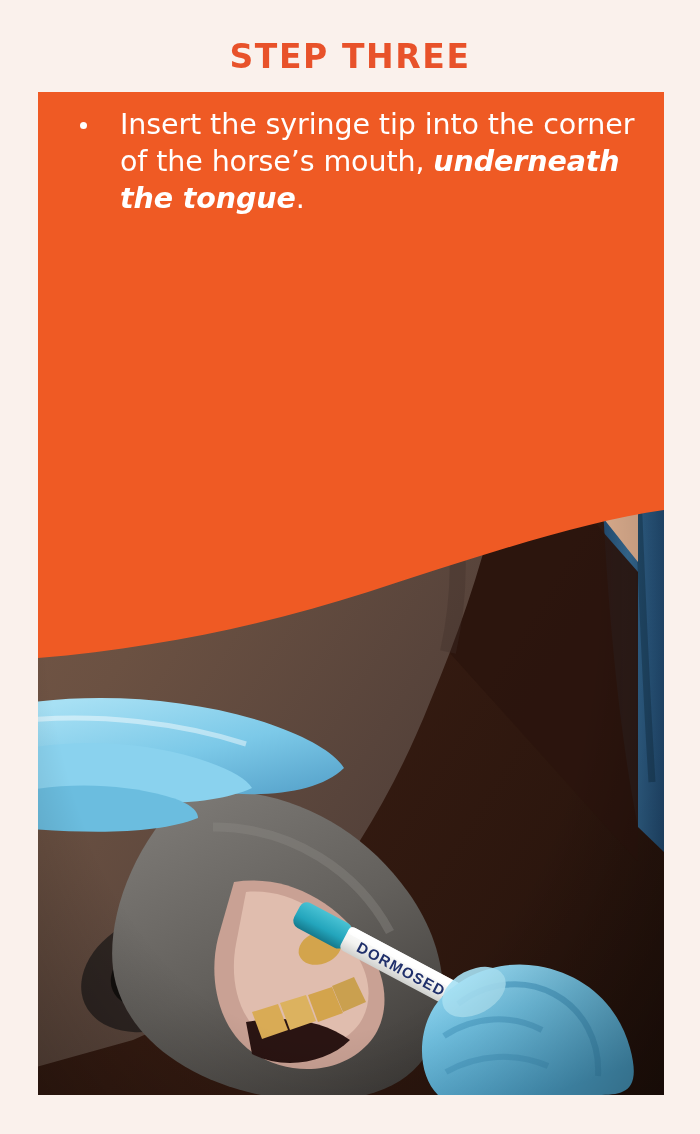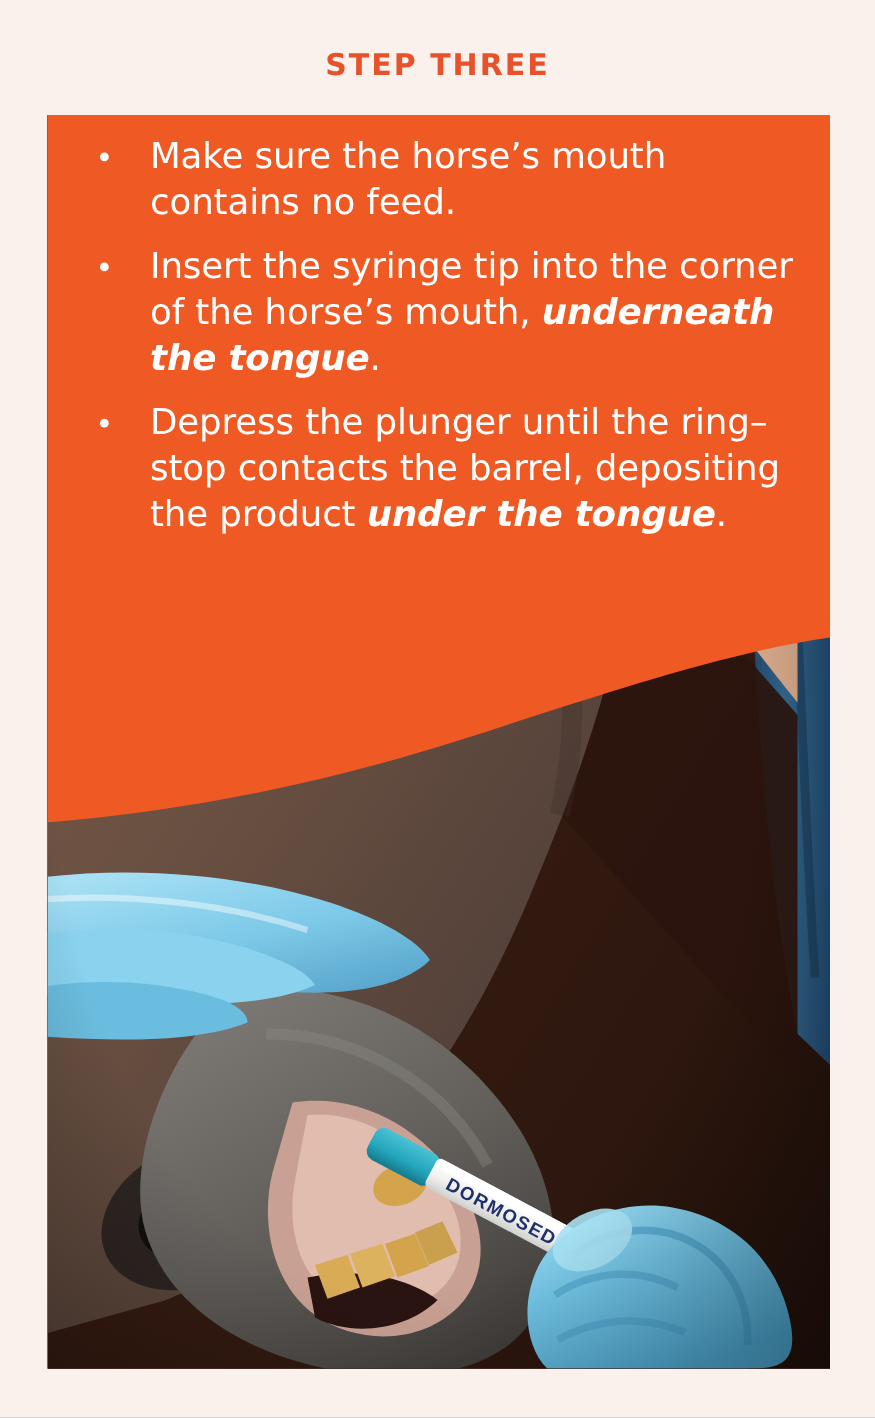--- a/index.html
+++ b/index.html
@@ -24,21 +24,21 @@
 
   
   .title {
     position: absolute;
     left: 0;
     top: 40px;
     width: 700px;
     text-align: center;
     font-family: "DejaVu Sans", sans-serif;
     font-weight: bold;
-    font-size: 24px;
+    font-size: 33px;
     letter-spacing: 1.6px;
     color: #e8522a;
     line-height: 1;
     white-space: nowrap;
   }
 
   
   .card {
     position: absolute;
     left: 38px;
@@ -274,24 +274,18 @@
         </g>
 
         <rect x="0" y="0" width="626" height="1003" fill="url(#vig)"></rect>
       </svg>
     </div>
 
     <div class="panel" style="background: rgb(239, 90, 36);"></div>
 
     <ul class="bullets">
       <li class="bullet">
-        <span><span>Make sure the horse’s mouth contains no feed.</span></span>
-      </li>
-      <li class="bullet">
         <span><span>Insert the syringe tip into the corner of the horse’s mouth, </span><em>underneath the tongue</em><span>.</span></span>
       </li>
-      <li class="bullet">
-        <span><span>Depress the plunger until the ring–stop contacts the barrel, depositing the product </span><em>under the tongue</em><span>.</span></span>
-      </li>
     </ul>
 
   </div>
 </div>
 
 </body></html>

